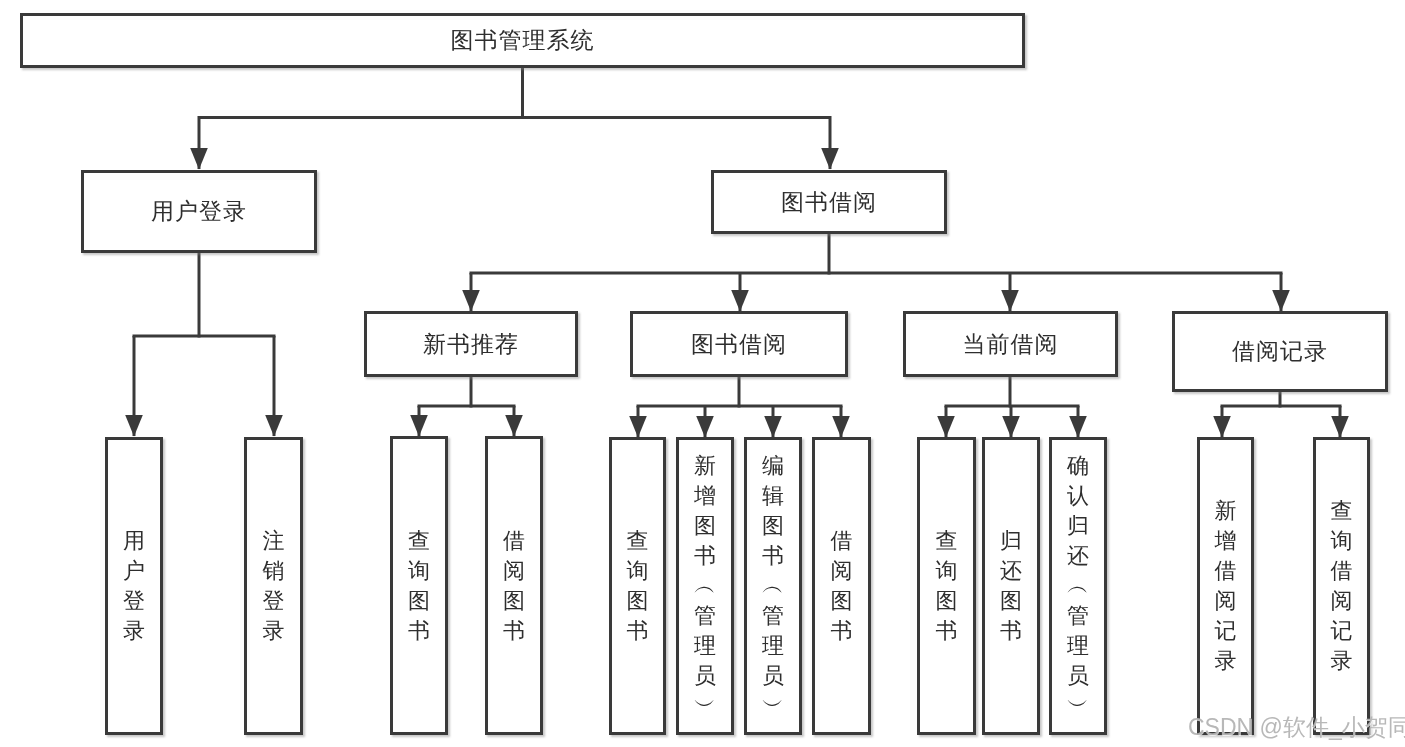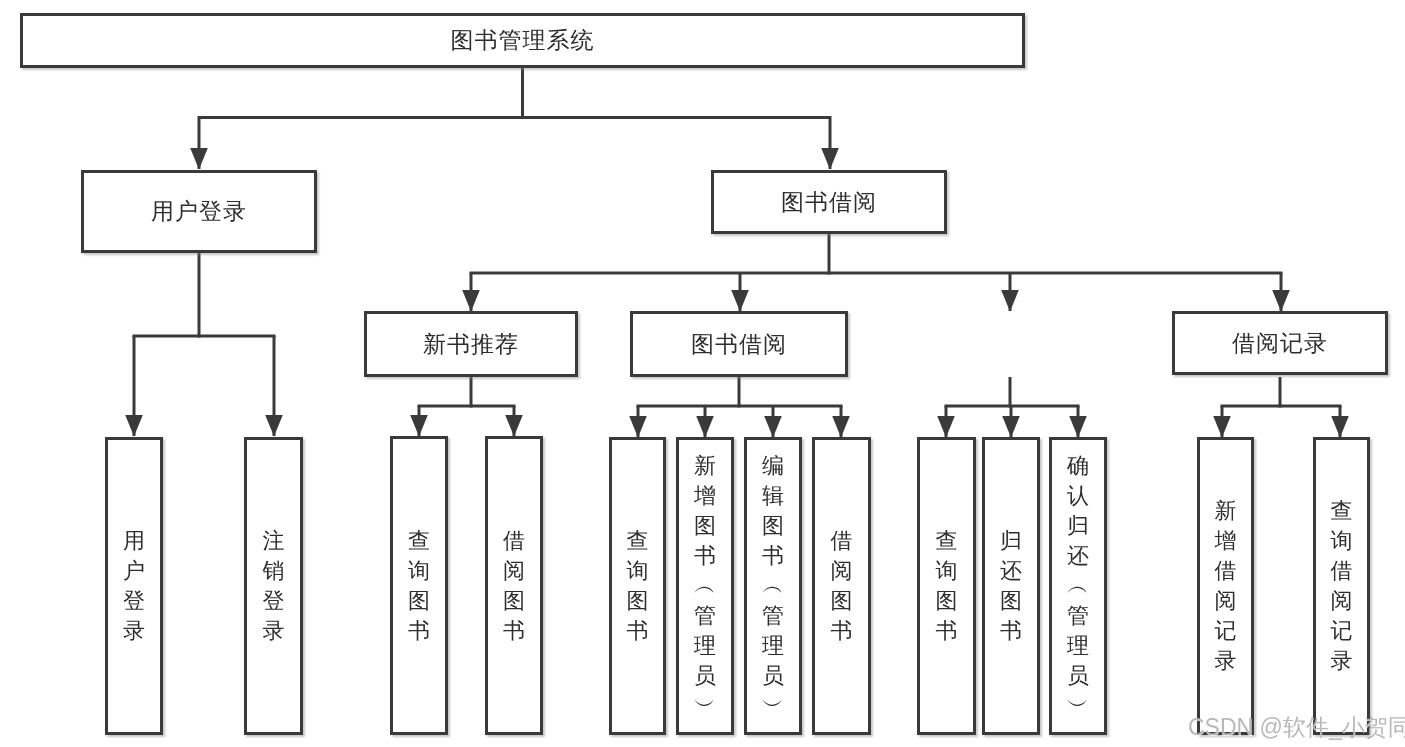--- a/index.html
+++ b/index.html
@@ -109,21 +109,24 @@
   <div class="node" style="left:711px;top:170px;width:236px;height:64px">
     <span class="h-label">图书借阅</span>
   </div>
 
   <div class="node" style="left:630px;top:311px;width:218px;height:66px">
     <span class="h-label">图书借阅</span>
   </div>
   <div class="node" style="left:364px;top:311px;width:214px;height:66px">
     <span class="h-label">新书推荐</span>
   </div>
-  <div class="node" style="left:1172px;top:311px;width:216px;height:64px">
+  <div class="node" style="left:903px;top:311px;width:215px;height:66px">
+    <span class="h-label">当前借阅</span>
+  </div>
+  <div class="node" style="left:1172px;top:311px;width:216px;height:81px">
     <span class="h-label">借阅记录</span>
   </div>
 
   <div class="node" style="left:105px;top:437px;width:58px;height:298px">
     <span class="v-label">用
 户
 登
 录</span>
   </div>
   <div class="node" style="left:244px;top:437px;width:59px;height:298px">

